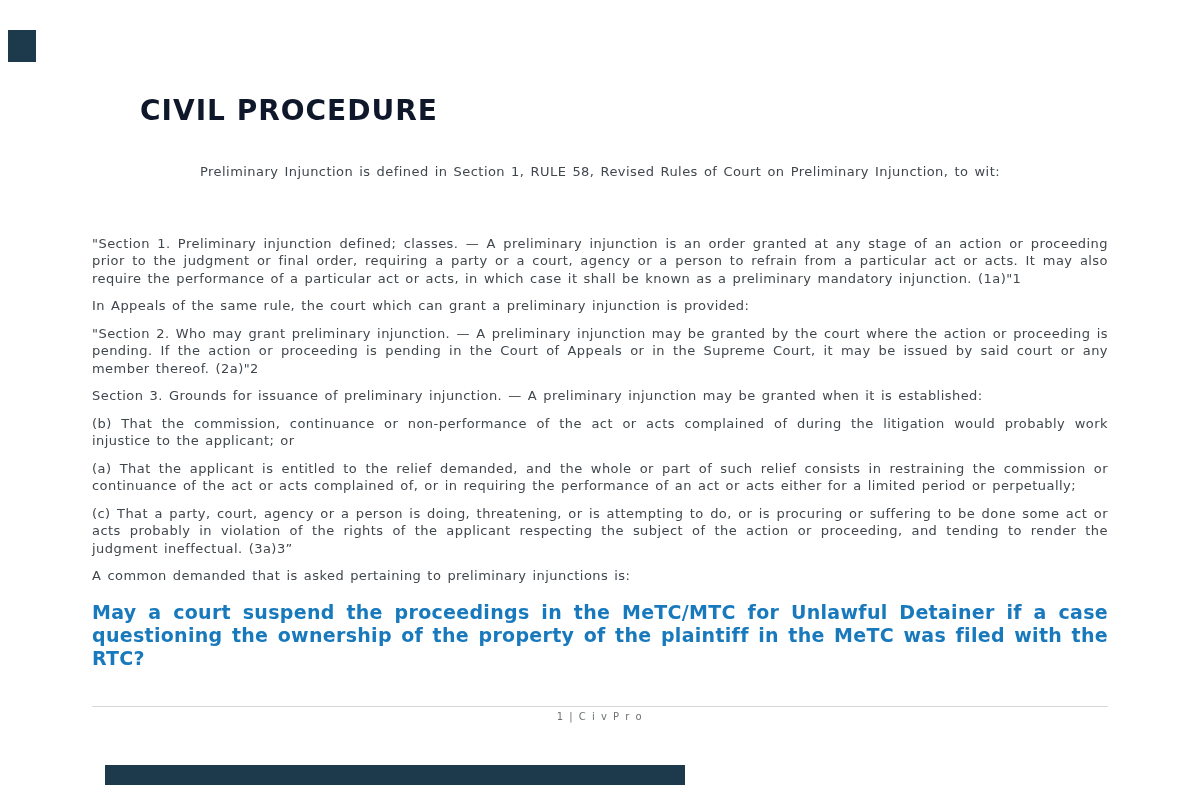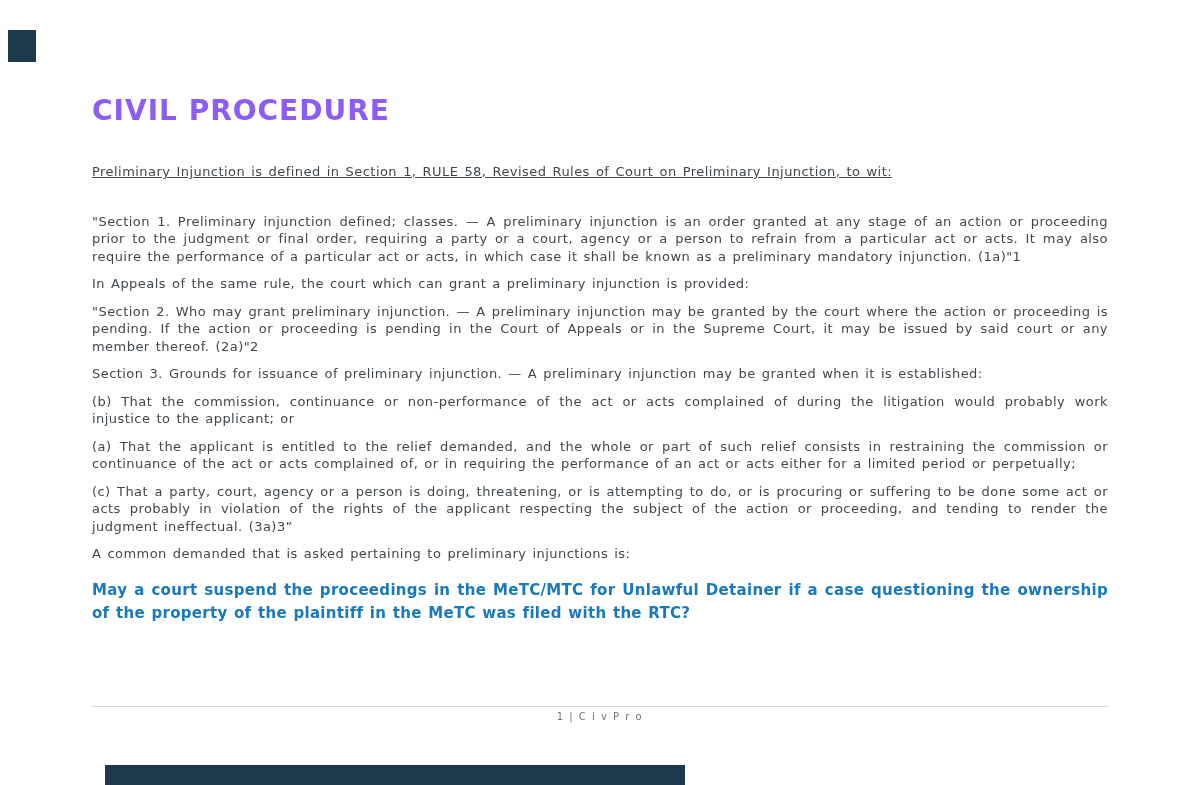--- a/index.html
+++ b/index.html
@@ -17,41 +17,41 @@
     background: #1d3a4c;
   }
   .content {
     position: absolute;
     left: 92px; top: 94px;
     width: 1016px;
   }
   h1.doc-title {
     font-size: 28px;
     font-weight: bold;
-    color: #8b5cf6;
+    color: #0f172a;
     letter-spacing: 1px;
     margin-bottom: 36px;
     font-family: "DejaVu Sans", "Liberation Sans", sans-serif;
+    margin-left: 48px;
   }
   p.para {
     font-size: 13px;
     line-height: 17.5px;
     color: #40474c;
     text-align: justify;
     letter-spacing: 0.45px;
     word-spacing: 1.5px;
     margin-bottom: 10px;
   }
   p.lead {
-    margin-bottom: 32px;
-    text-align: left;
-    text-decoration: underline;
+    margin-bottom: 54px;
+    text-align: center;
   }
   p.question {
-    font-size: 15px;
+    font-size: 19px;
     font-weight: bold;
     color: #1879bd;
     line-height: 23px;
     text-align: justify;
     letter-spacing: 0.3px;
     word-spacing: 1px;
     margin-top: 16px;
   }
   .footer {
     position: absolute;

